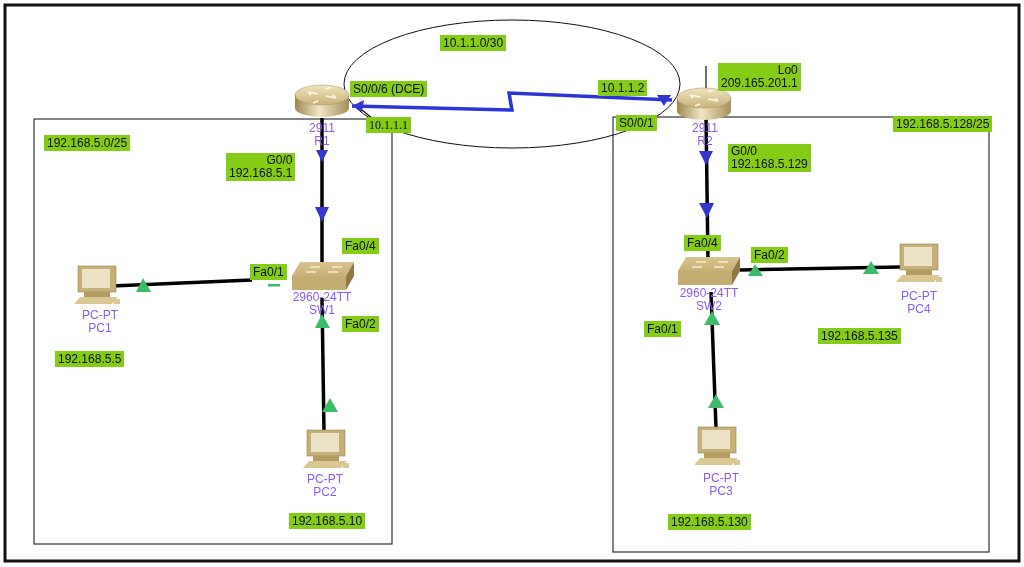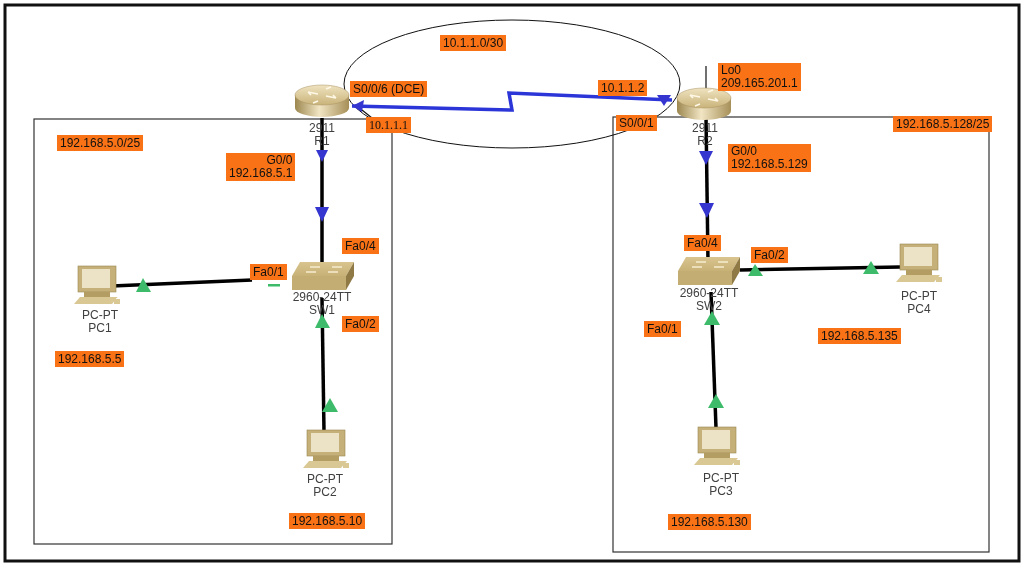--- a/index.html
+++ b/index.html
@@ -1,20 +1,20 @@
 <!DOCTYPE html>
 <html><head>
   <meta charset="utf-8">
   <style>
     html, body { margin: 0; padding: 0; background: #ffffff; }
     body { width: 1024px; height: 567px; position: relative; overflow: hidden; font-family: "Liberation Sans", sans-serif; }
     #canvas { position: absolute; left: 0; top: 0; width: 1024px; height: 567px; }
     .lbl { position: absolute; font-size: 12px; color: #111; line-height: 14px; white-space: nowrap; font-family: "Liberation Sans", sans-serif; }
-    .lbl.bg { background: #f97316; padding: 1px 3px; }
-    .dev-lbl { position: absolute; font-size: 12px; color: #404040; line-height: 13px; text-align: center; white-space: nowrap; font-family: "Liberation Sans", sans-serif; }
+    .lbl.bg { background: #84cc16; padding: 1px 3px; }
+    .dev-lbl { position: absolute; font-size: 12px; color: #8b5cf6; line-height: 13px; text-align: center; white-space: nowrap; font-family: "Liberation Sans", sans-serif; }
   </style>
 </head>
 <body>
 
 <svg id="canvas" width="1024" height="567" viewBox="0 0 1024 567" xmlns="http://www.w3.org/2000/svg">
   <defs>
     <linearGradient id="routerTop" x1="0" y1="0" x2="0" y2="1">
       <stop offset="0" stop-color="#efe3c0"></stop>
       <stop offset="1" stop-color="#c9b37a"></stop>
     </linearGradient>
@@ -131,29 +131,29 @@
       <rect x="4" y="0" width="38" height="26" fill="#c5b07a" stroke="#9a864f" stroke-width="0.6"></rect>
       <rect x="8" y="3" width="28" height="19" fill="#ece3c7"></rect>
       <rect x="10" y="26" width="26" height="5" fill="#b49d63"></rect>
       <polygon points="0,38 6,31 44,31 38,38" fill="#d9c894"></polygon>
       <rect x="40" y="33" width="6" height="5" fill="#d9c894"></rect>
     </g>
   </g>
 </svg>
 
 <div class="lbl bg" style="left:440px;top:35px;">10.1.1.0/30</div>
-<div class="lbl bg" style="left:57px;top:135px;">192.168.5.0/25</div>
+<div class="lbl bg" style="left:44px;top:135px;">192.168.5.0/25</div>
 <div class="lbl bg" style="left:853px;top:116px;margin-left:40px;">192.168.5.128/25</div>
 
 <div class="lbl bg" style="left:350px;top:81px;">S0/0/6 (DCE)</div>
 <div class="lbl bg" style="left:366px;top:117px;font-family:Liberation Serif, serif;">10.1.1.1</div>
 <div class="lbl bg" style="left:598px;top:80px;">10.1.1.2</div>
 <div class="lbl bg" style="left:616px;top:115px;">S0/0/1</div>
 
-<div class="lbl bg" style="left:718px;top:63px;line-height:13px;">
+<div class="lbl bg" style="left:718px;top:63px;line-height:13px;text-align:right;">
   <div>Lo0</div>
   <div>209.165.201.1</div>
 </div>
 
 <div class="dev-lbl" style="left:305px;top:122px;width:34px;">
   <div>2911</div>
   <div>R1</div>
 </div>
 <div class="dev-lbl" style="left:688px;top:122px;width:34px;">
   <div>2911</div>

